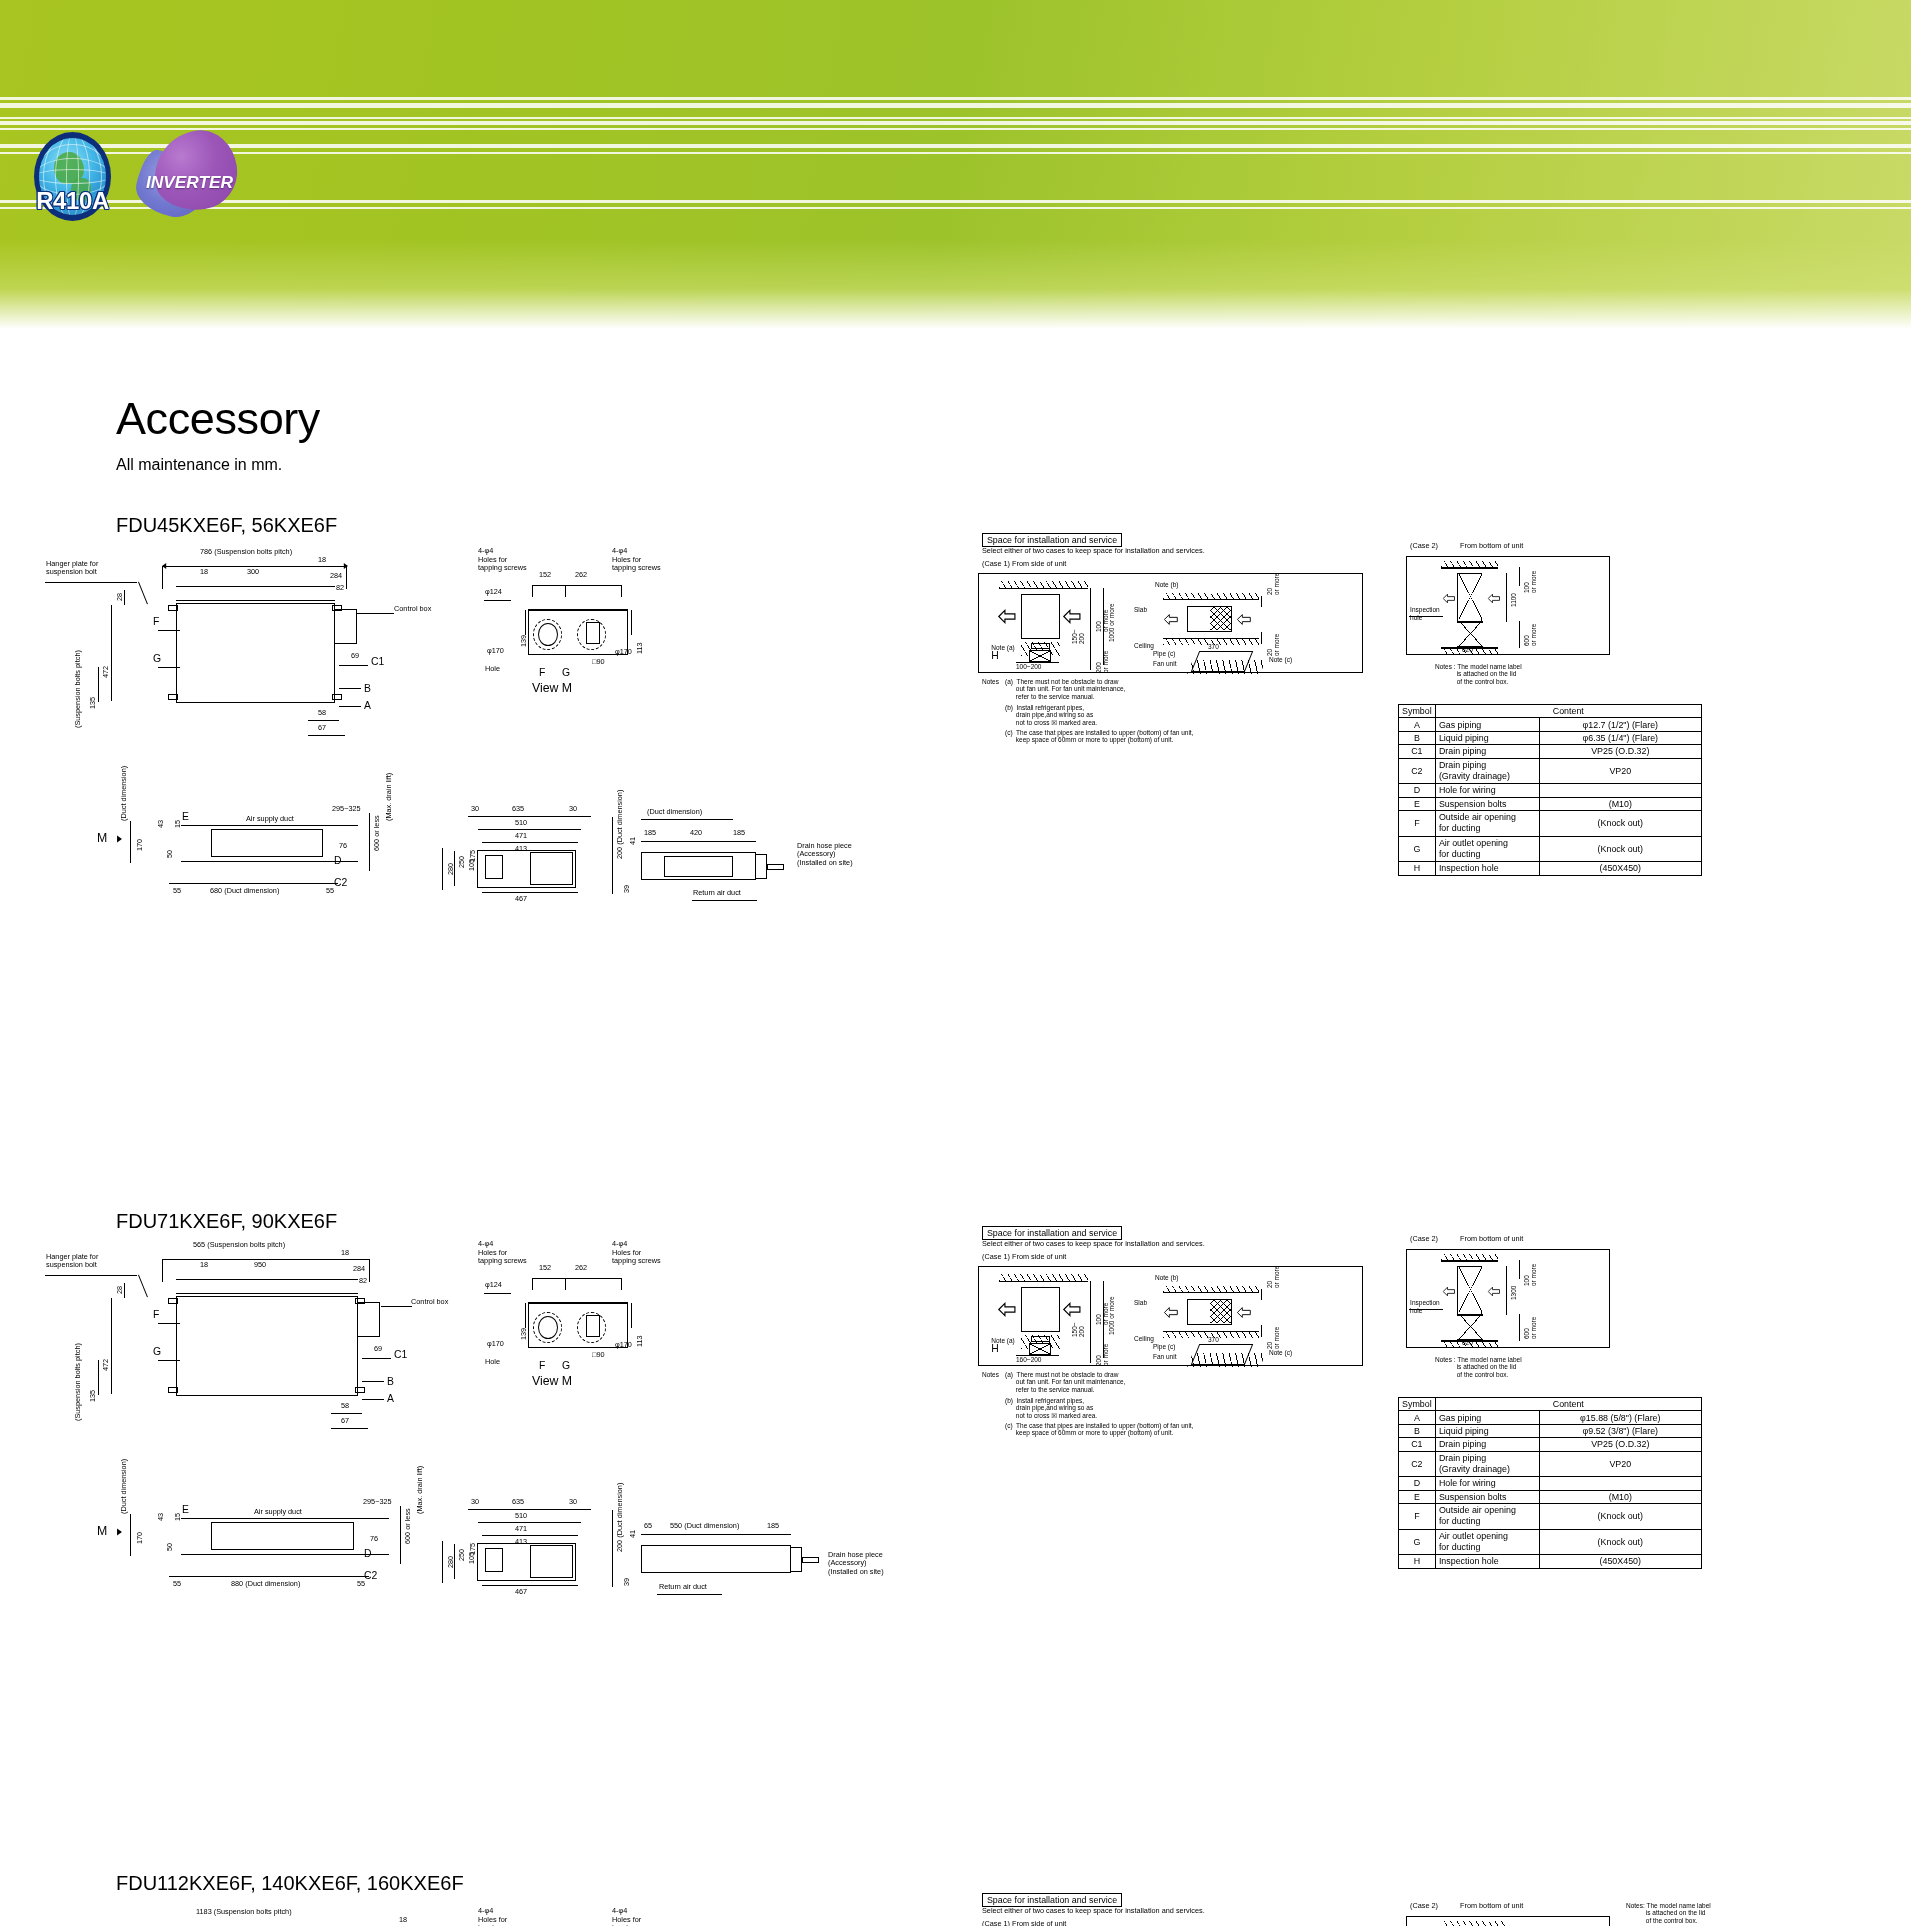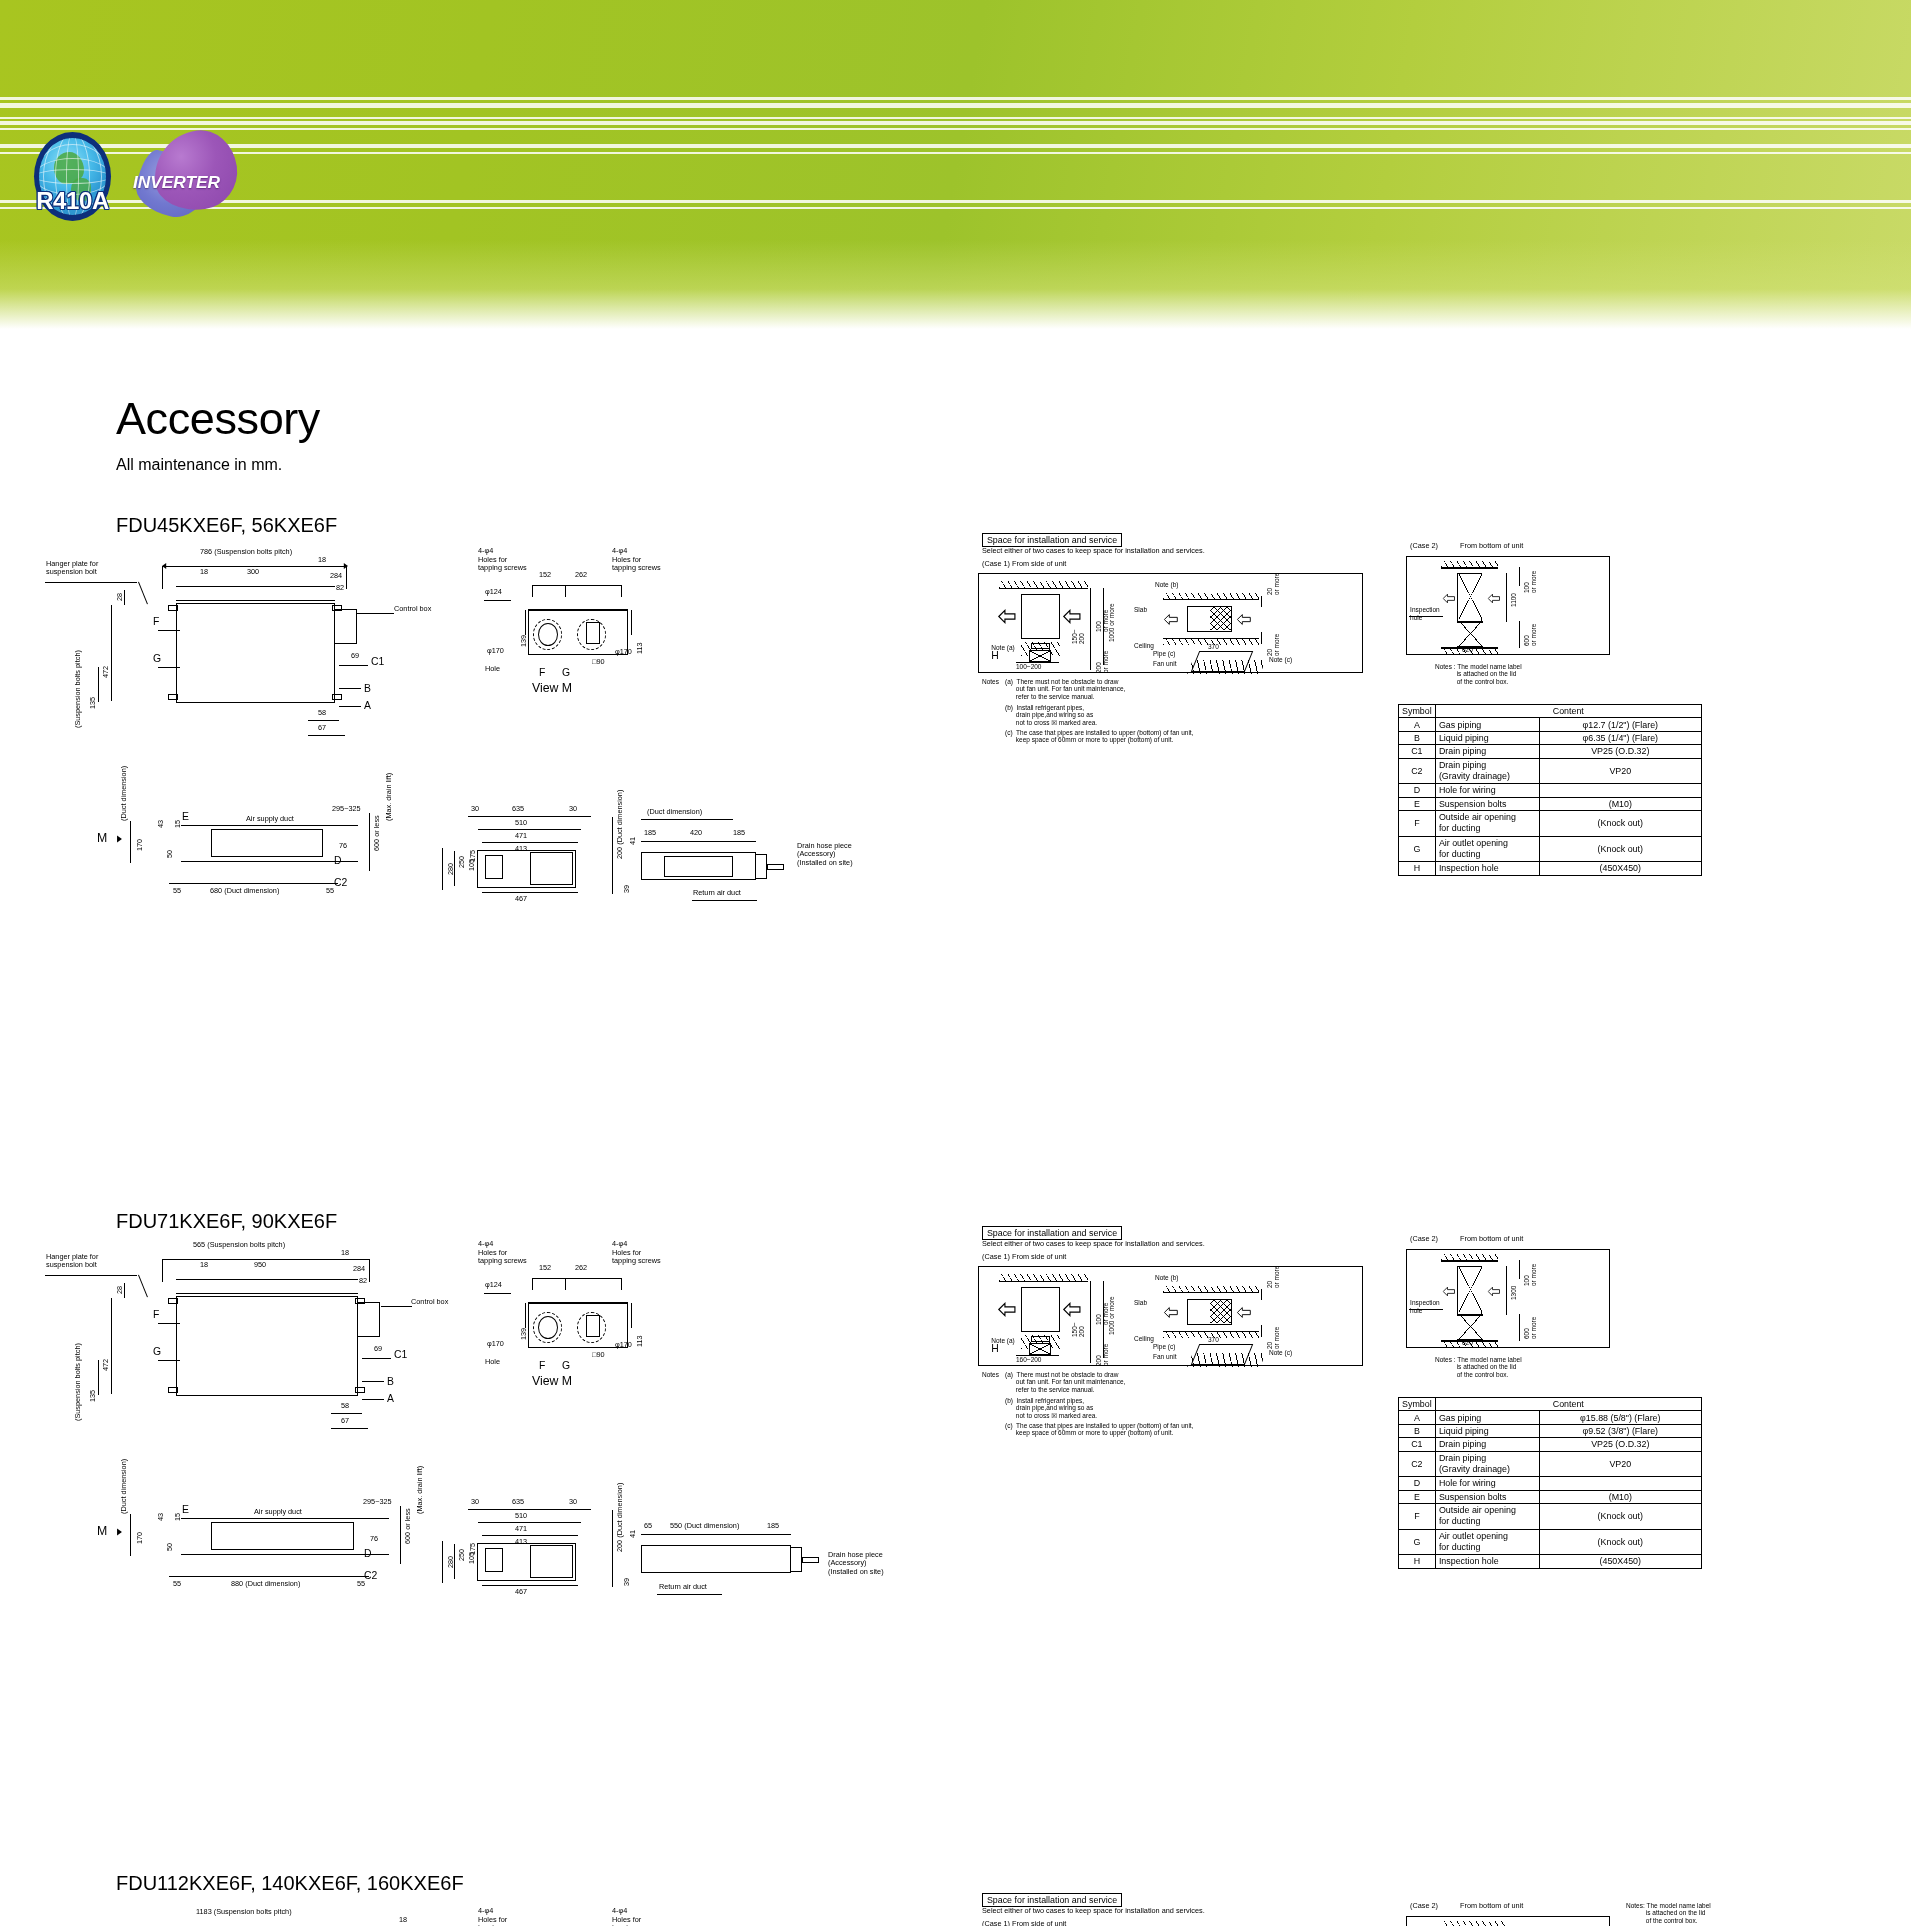--- a/index.html
+++ b/index.html
@@ -67,21 +67,21 @@
     border-radius: 58% 42% 45% 55% / 60% 52% 48% 40%;
     transform: rotate(-8deg);
   }
   .inverter .blobB {
     position:absolute; left:3.9px; top:27px; width:71px; height:62px;
     background: radial-gradient(circle at 40% 35%, #9aa0e0 0%, #7178cf 50%, #5e63c0 100%);
     border-radius: 20% 70% 45% 60% / 65% 35% 62% 40%;
     transform: rotate(12deg);
   }
   .inverter .label {
-    position:absolute; left:0; right:3.1px; top:45px; text-align:left;
+    position:absolute; left:0; right:3.1px; top:45px; text-align:center;
     font-family:"Liberation Sans", sans-serif; font-style:italic; font-weight:bold;
     font-size:17.3px; color:#ffffff; letter-spacing:0px;
     text-shadow: 0 0.8px 1.5px rgba(60,20,90,.6);
   }
 
   
   .page-title {
     position:absolute; left:116px; top:393px;
     font-size:45px; font-weight:normal; color:#000;
     font-family:"Liberation Sans", sans-serif; letter-spacing:-0.4px;

